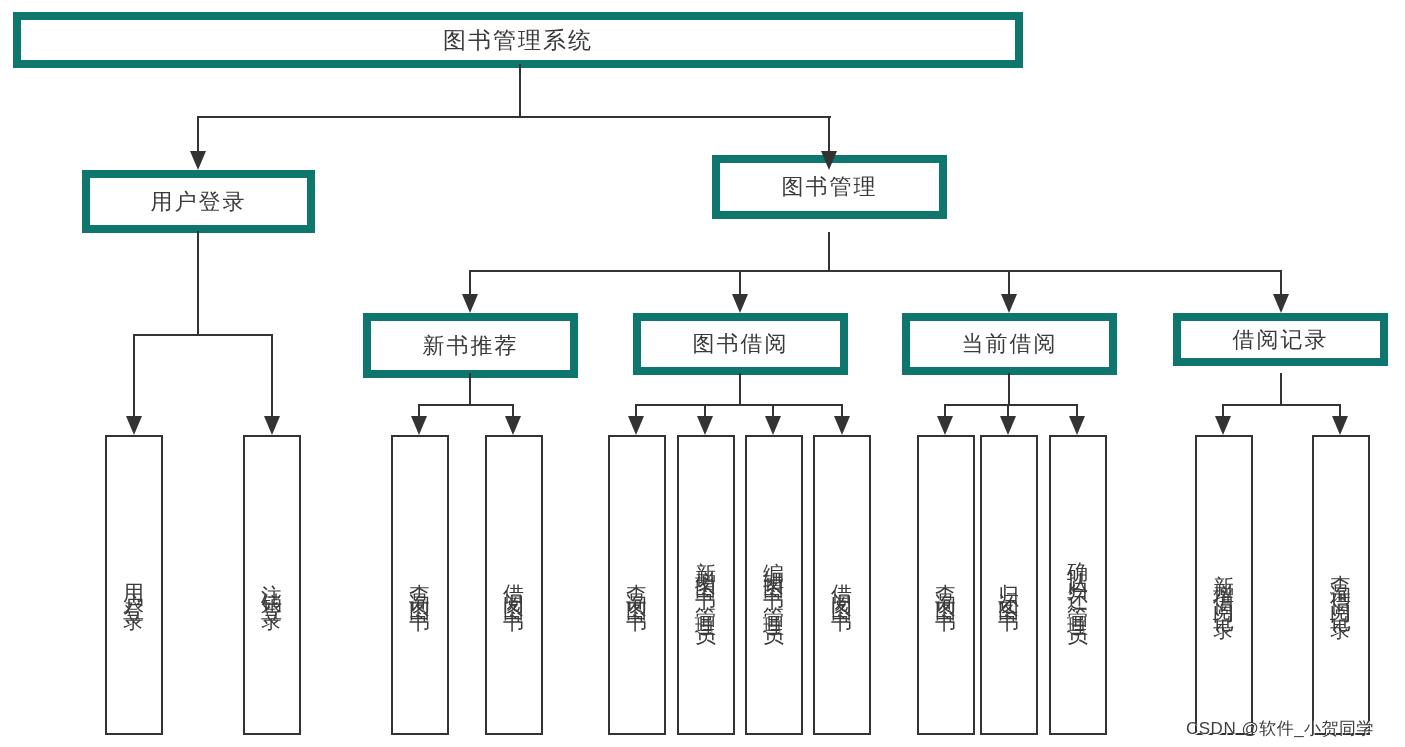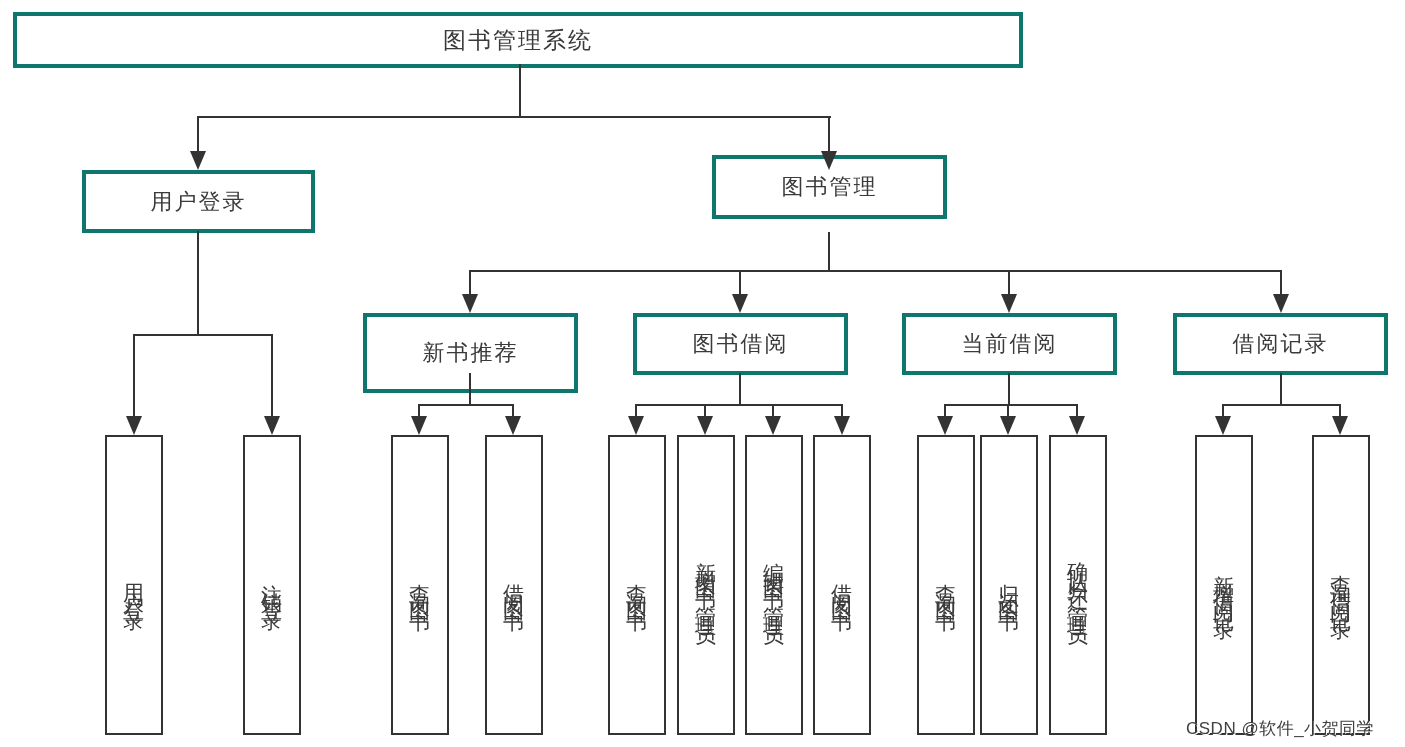--- a/index.html
+++ b/index.html
@@ -2,21 +2,21 @@
 <html><head>
 <meta charset="utf-8">
 <style>
   html,body { margin:0; padding:0; background:#ffffff; }
   #stage {
     position:relative; width:1405px; height:747px; background:#ffffff;
     font-family:"Liberation Sans","DejaVu Sans",sans-serif; overflow:hidden;
   }
   .hnode {
     position:absolute; box-sizing:border-box;
-    border:4px solid #0f766e; background:#ffffff;
+    border:8px solid #0f766e; background:#ffffff;
     display:flex; align-items:center; justify-content:center;
     font-size:22px; color:#3a3a3a; letter-spacing:2px; white-space:nowrap;
   }
   .vnode {
     position:absolute; box-sizing:border-box;
     border:2px solid #333333; background:#ffffff;
     display:flex; align-items:center; justify-content:center;
   }
   .vnode span {
     writing-mode:vertical-rl; text-orientation:mixed;
@@ -45,30 +45,30 @@
     <span>图书管理系统</span>
   </div>
 
   <div class="hnode" style="left:82px; top:170px; width:233px; height:63px;">
     <span>用户登录</span>
   </div>
   <div class="hnode" style="left:712px; top:155px; width:235px; height:64px;">
     <span>图书管理</span>
   </div>
 
-  <div class="hnode" style="left:363px; top:313px; width:215px; height:80px;">
+  <div class="hnode" style="left:363px; top:313px; width:215px; height:65px;">
     <span>新书推荐</span>
   </div>
   <div class="hnode" style="left:902px; top:313px; width:215px; height:62px;">
     <span>当前借阅</span>
   </div>
   <div class="hnode" style="left:633px; top:313px; width:215px; height:62px;">
     <span>图书借阅</span>
   </div>
-  <div class="hnode" style="left:1173px; top:313px; width:215px; height:62px;">
+  <div class="hnode" style="left:1173px; top:313px; width:215px; height:53px;">
     <span>借阅记录</span>
   </div>
 
   <div class="vnode" style="left:105px; top:435px; width:58px; height:300px;">
     <span>用户登录</span>
   </div>
   <div class="vnode" style="left:243px; top:435px; width:58px; height:300px;">
     <span>注销登录</span>
   </div>
 

